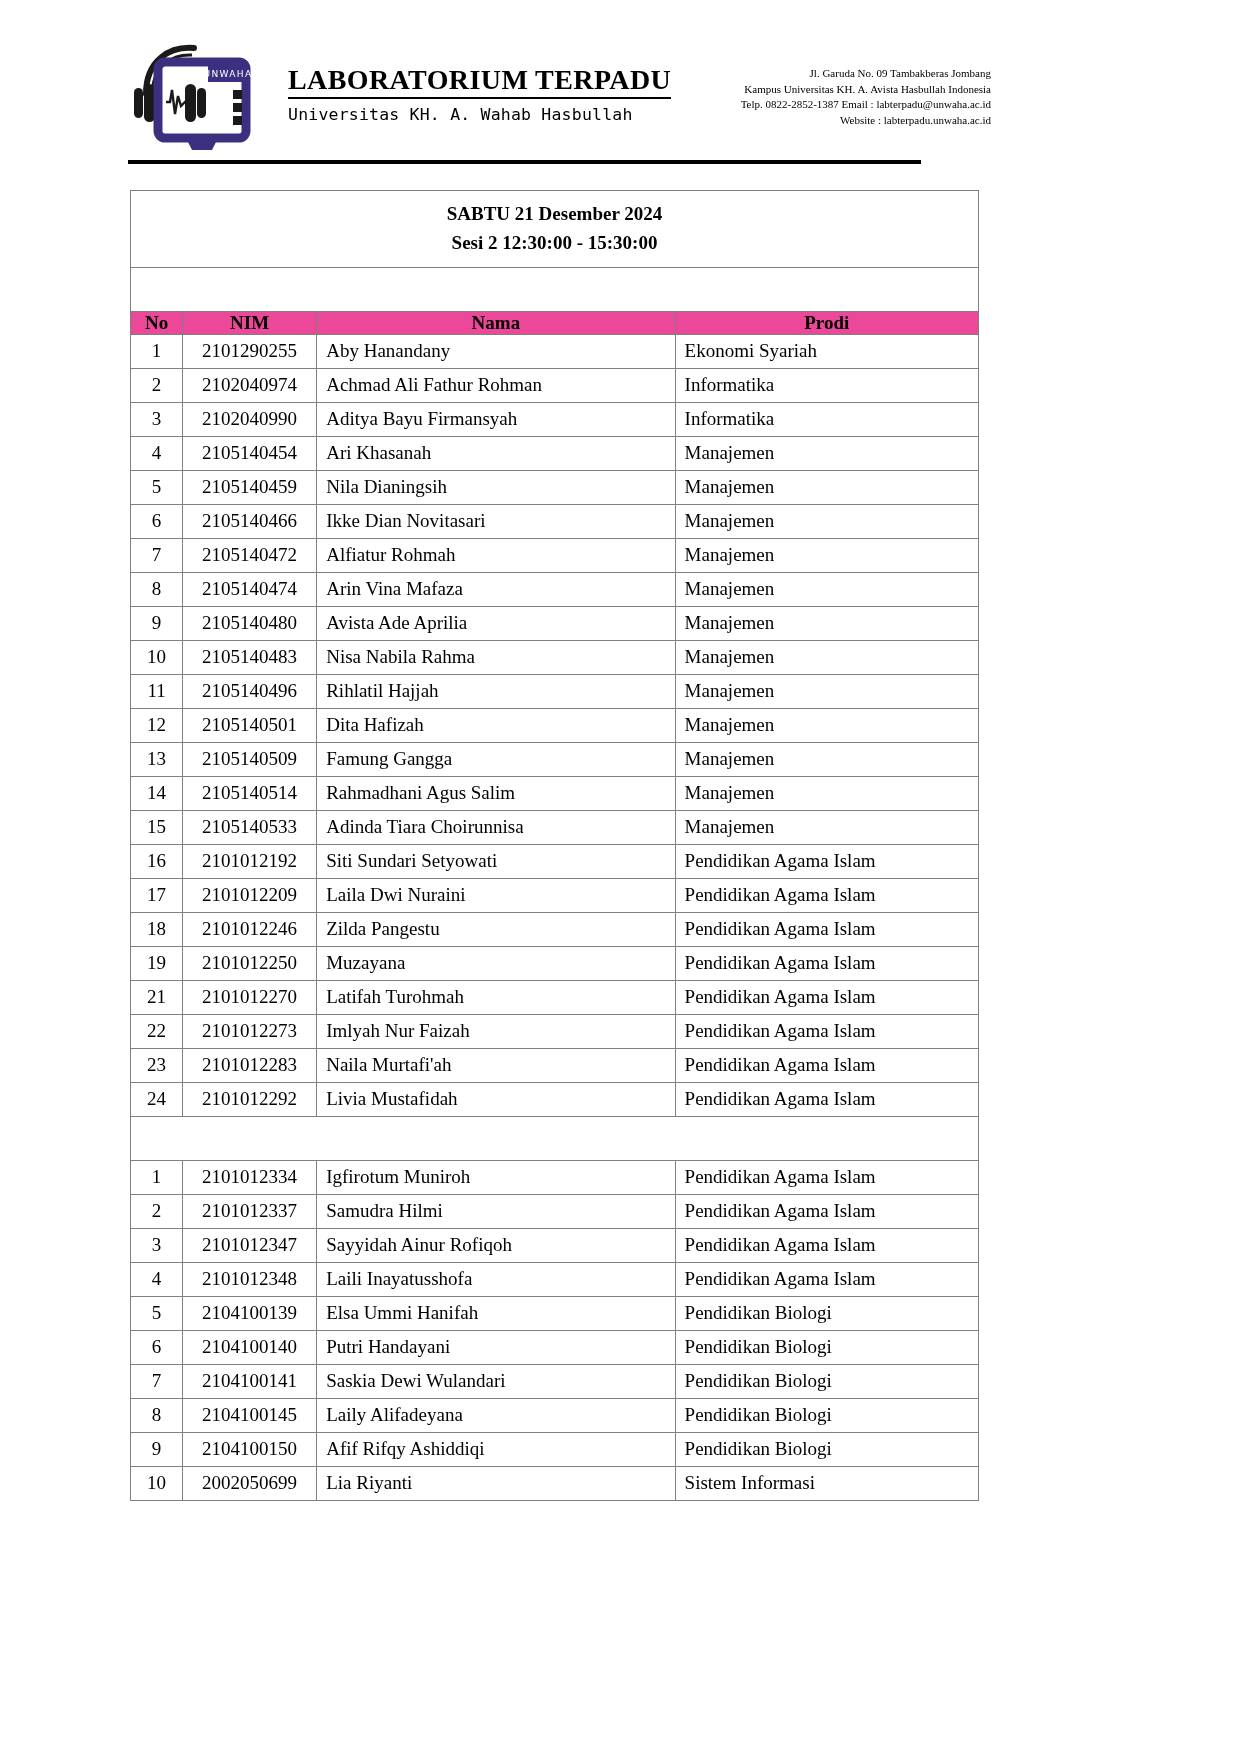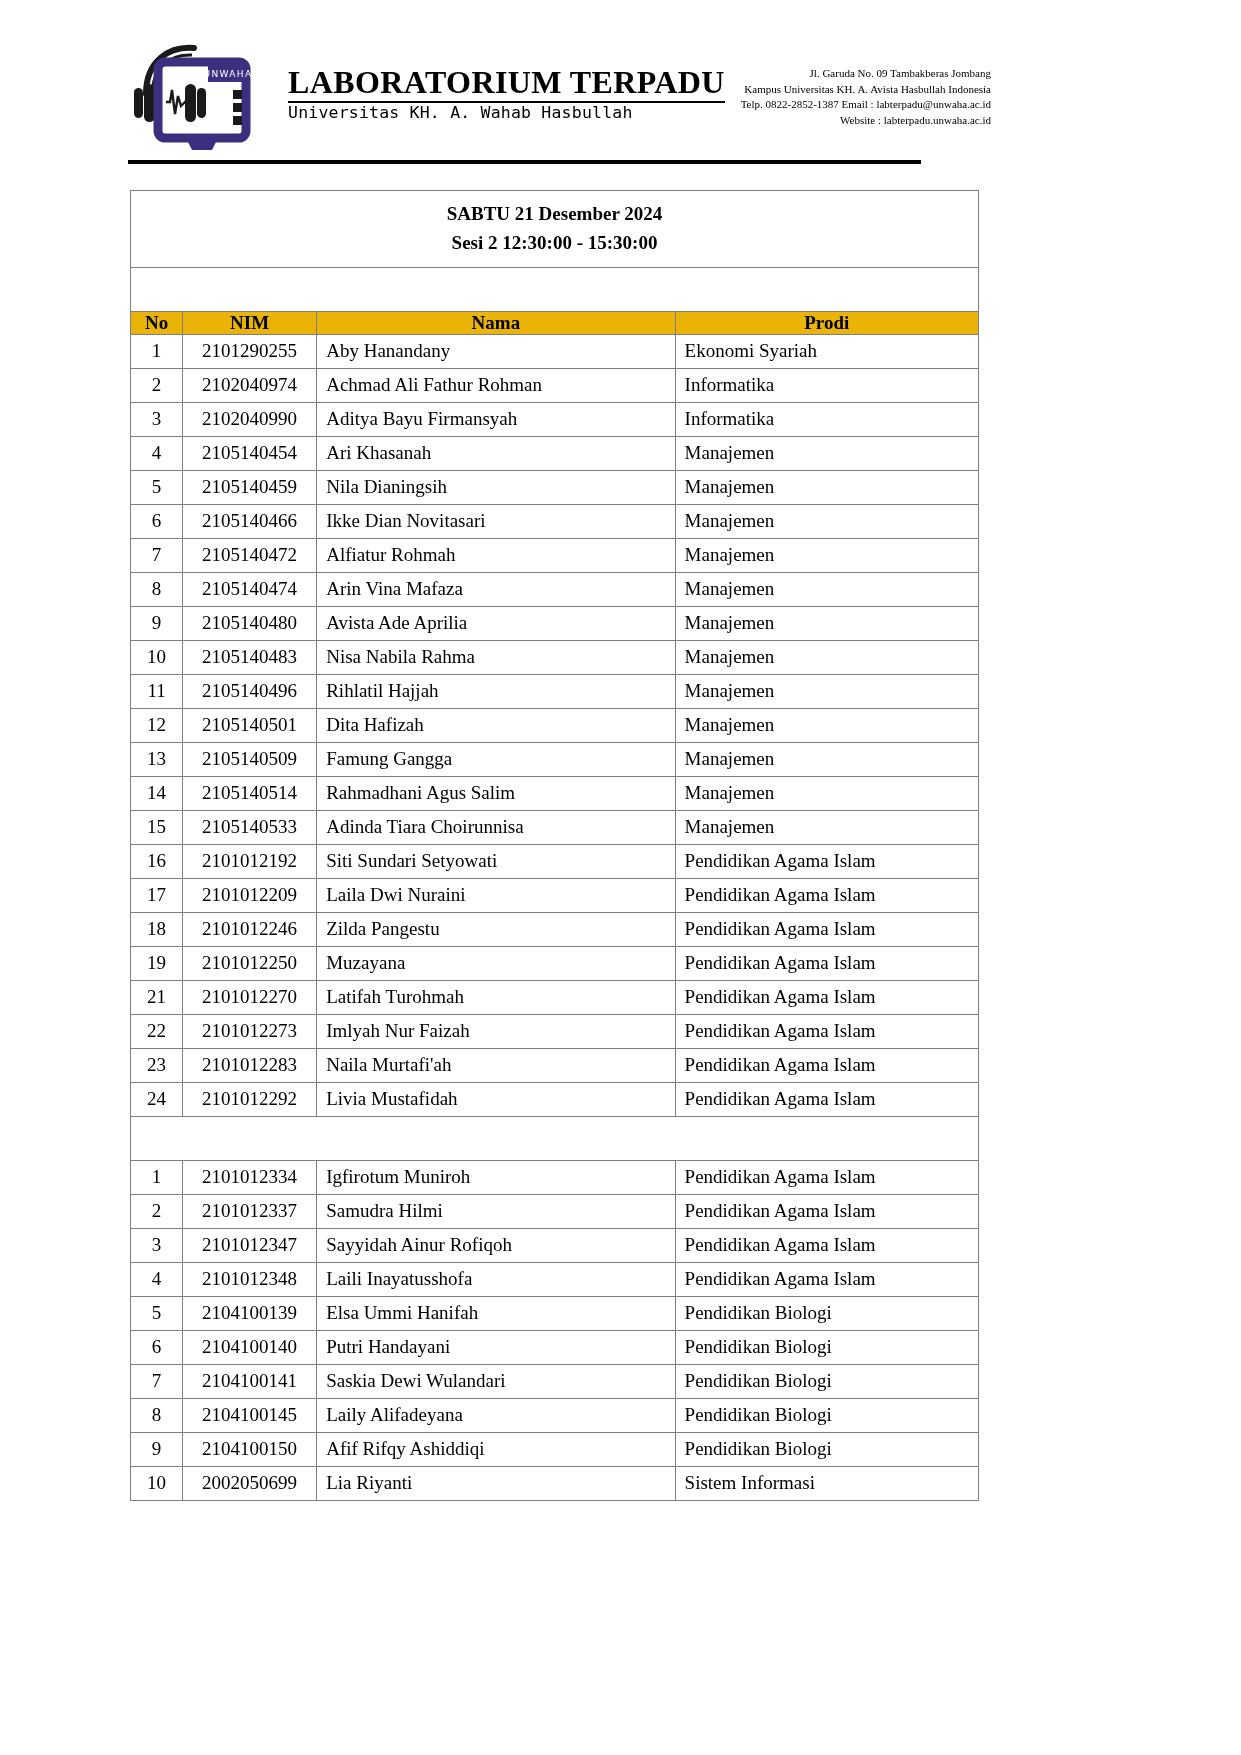--- a/index.html
+++ b/index.html
@@ -40,31 +40,32 @@
   .logo-svg { display: block; }
 
   .lab-title-block {
     flex: 0 0 auto;
     margin-left: 10px;
     padding-top: 28px;
   }
   .lab-title {
     font-family: "Liberation Serif", serif;
     font-weight: bold;
-    font-size: 32px;
+    font-size: 28px;
     letter-spacing: 0.4px;
     line-height: 1.0;
     border-bottom: 2.6px solid #000;
     padding-bottom: 3px;
     white-space: nowrap;
   }
   .lab-subtitle {
     font-family: "DejaVu Sans Mono", monospace;
     font-size: 16.5px;
     letter-spacing: 0.2px;
+    margin-top: 6px;
     white-space: nowrap;
   }
 
   .address-block {
     margin-left: auto;
     text-align: right;
     padding-top: 28px;
     font-family: "Liberation Serif", serif;
     font-size: 11px;
     line-height: 1.42;
@@ -108,21 +109,21 @@
     color: #ffffff;
     text-align: center;
     font-weight: bold;
     font-size: 19.5px;
     padding: 6px 4px 7px 4px !important;
     letter-spacing: 0.2px;
     border: 1px solid #1f3864;
   }
 
   .colhead th {
-    background: #eab308;
+    background: #ec4899;
     font-weight: bold;
     font-size: 19px;
     text-align: center;
     padding: 4px 3px 5px 3px;
   }
 
   table.sched tbody td {
     font-size: 19px;
     height: 30px;
     padding: 1px 3px 2px 3px;

